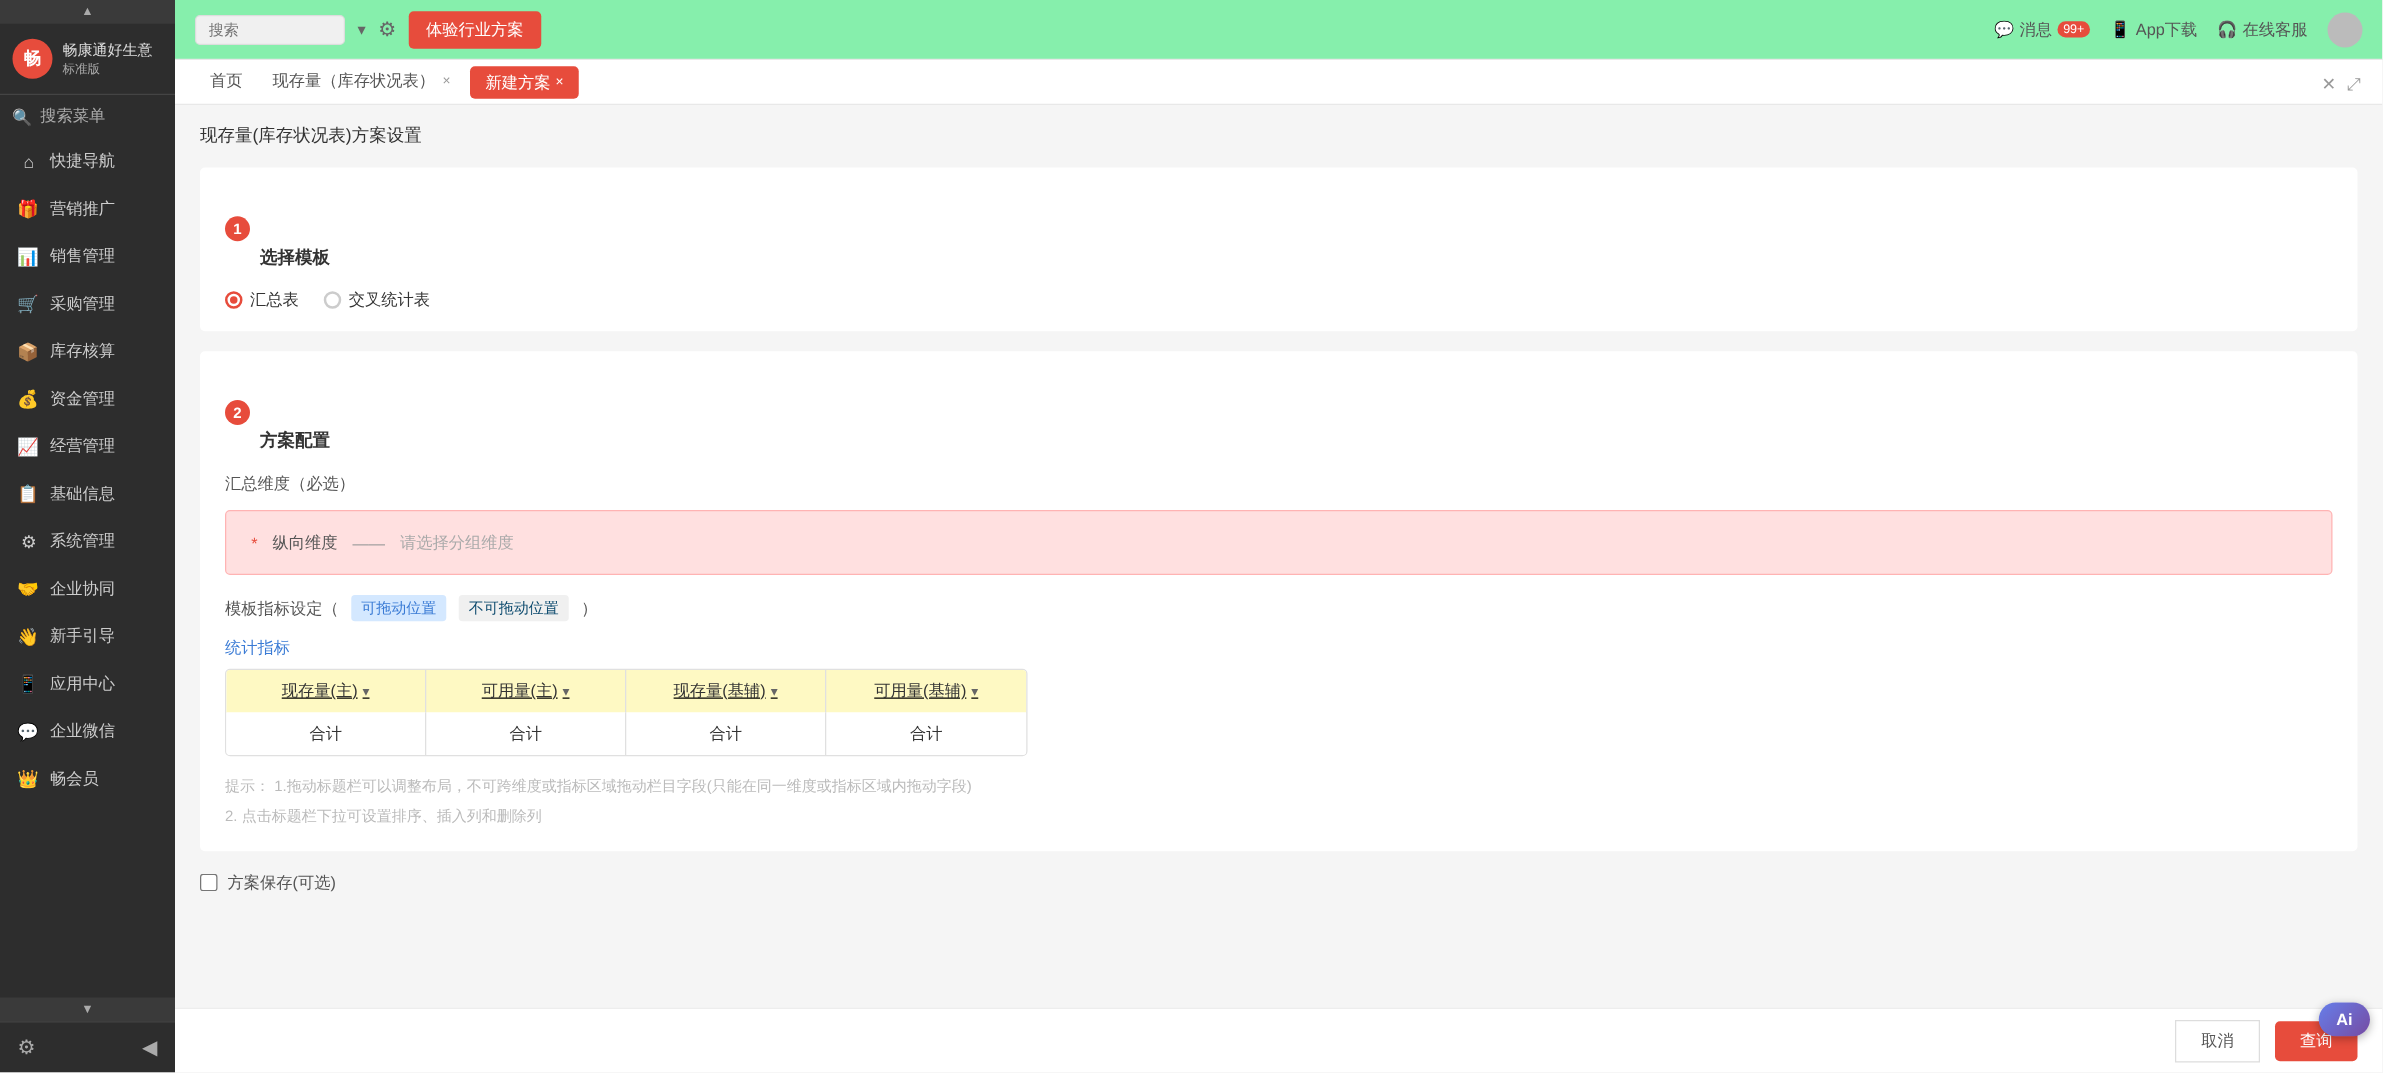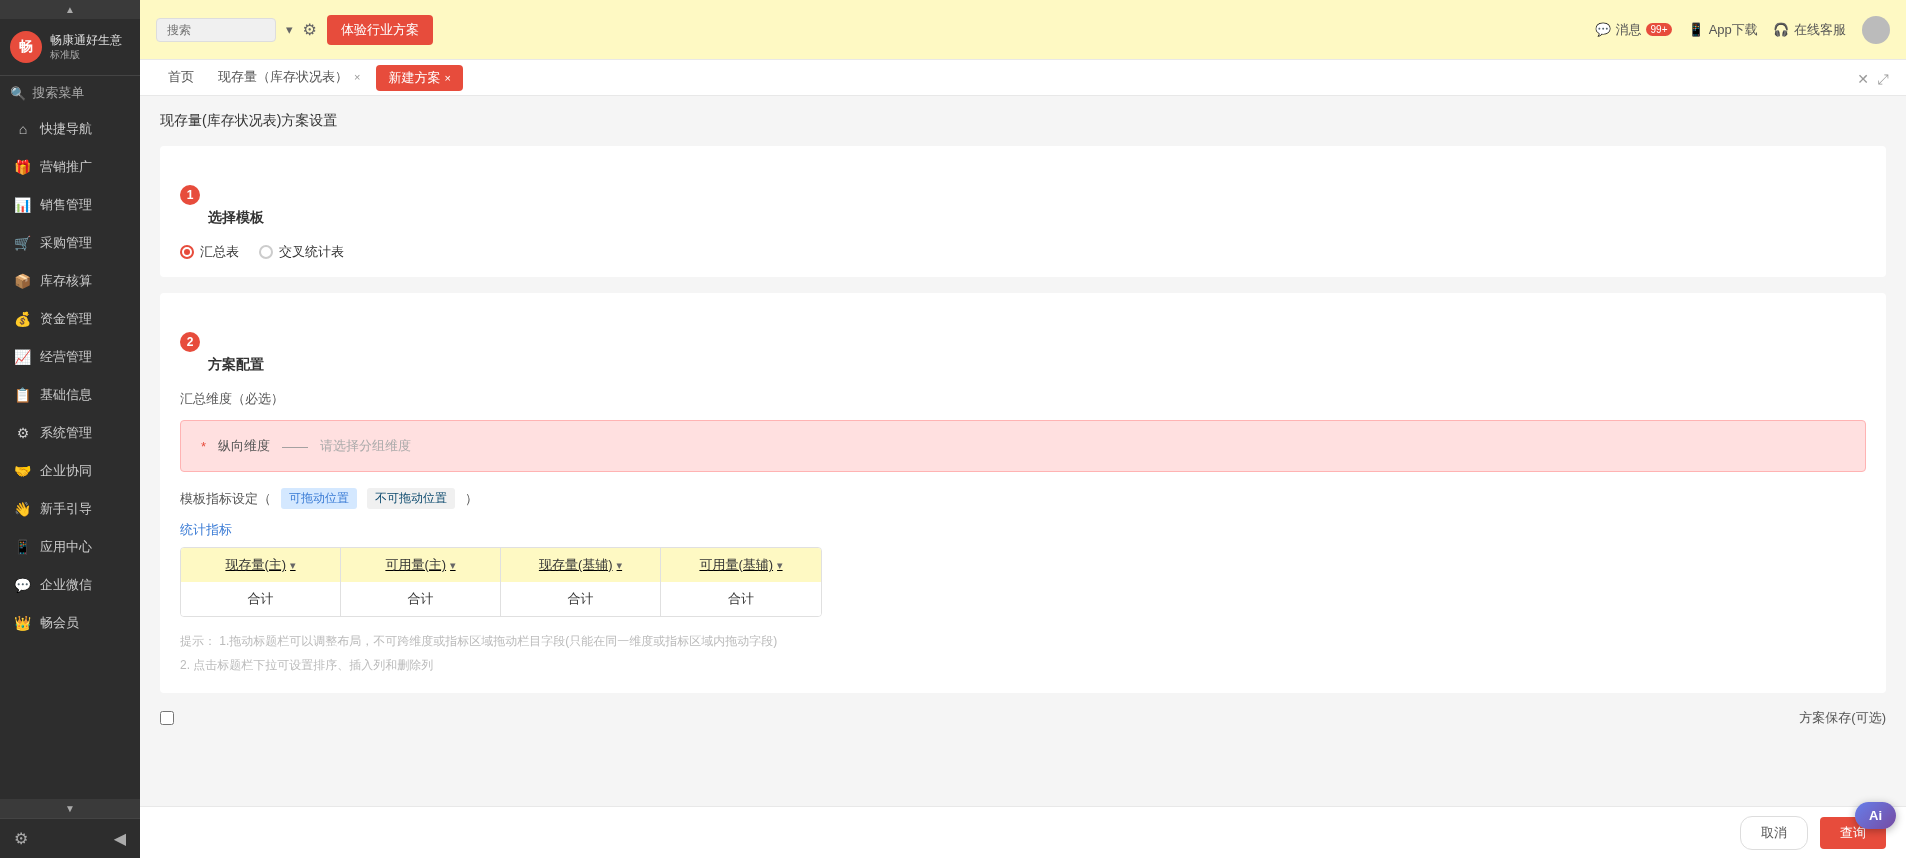--- a/index.html
+++ b/index.html
@@ -56,21 +56,21 @@
     .sidebar-scroll-up, .sidebar-scroll-down {
       background: #3a3a3a; color: #aaa;
       text-align: center; padding: 4px; cursor: pointer; font-size: 10px;
     }
 
     
     .main { flex: 1; display: flex; flex-direction: column; overflow: hidden; }
 
     
     .topbar {
-      background: #fef9c3; height: 60px;
+      background: #86efac; height: 48px;
       display: flex; align-items: center; justify-content: space-between;
       padding: 0 16px; border-bottom: 1px solid #e8e8e8;
       flex-shrink: 0;
     }
     .topbar-left { display: flex; align-items: center; gap: 10px; }
     .topbar-input {
       background: #f0f0f0; border: 1px solid #ddd; border-radius: 4px;
       padding: 4px 10px; font-size: 12px; color: #999; width: 120px;
     }
     .topbar-dropdown { background: none; border: none; cursor: pointer; color: #666; font-size: 13px; }
@@ -191,33 +191,33 @@
       display: flex; align-items: center; justify-content: center;
       padding: 8px 12px; font-size: 13px; color: #333; gap: 4px;
     }
     .metrics-col-header:last-child { border-right: none; }
     .col-dropdown { color: #666; font-size: 11px; cursor: pointer; }
 
     
     .tips { color: #bbb; font-size: 12px; line-height: 2; margin-top: 12px; }
 
     
-    .save-row { display: flex; align-items: center; gap: 8px; font-size: 13px; color: #555; justify-content: space-between; }
+    .save-row { display: flex; align-items: center; gap: 8px; font-size: 13px; color: #555; }
     .save-checkbox { width: 14px; height: 14px; border: 1px solid #bbb; cursor: pointer; }
 
     
     .bottom-bar {
       background: #fff; height: 52px;
       display: flex; align-items: center; justify-content: flex-end;
       padding: 0 20px; gap: 12px; border-top: 1px solid #e8e8e8;
       flex-shrink: 0;
     }
     .btn-cancel {
       border: 1px solid #ddd; background: white; color: #555;
-      padding: 7px 20px; border-radius: 12px; cursor: pointer; font-size: 13px;
+      padding: 7px 20px; border-radius: 0; cursor: pointer; font-size: 13px;
     }
     .btn-query {
       background: #e74c3c; color: white; border: none;
       padding: 7px 20px; border-radius: 4px; cursor: pointer; font-size: 13px;
     }
 
     
     .window-controls { display: flex; align-items: center; gap: 6px; margin-left: 8px; }
     .win-btn { width: 14px; height: 14px; border: none; cursor: pointer; color: #999; background: none; font-size: 14px; }
 

